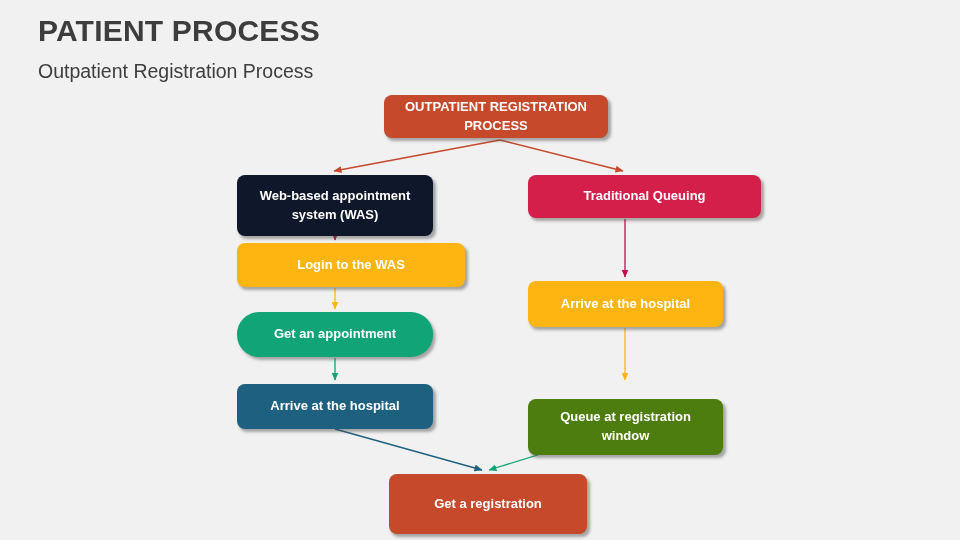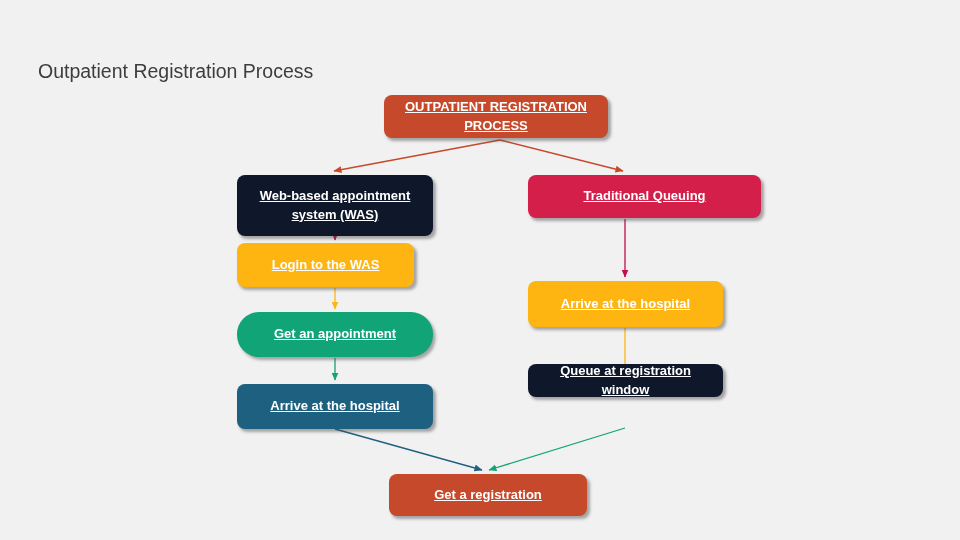--- a/index.html
+++ b/index.html
@@ -34,27 +34,27 @@
     display: flex; align-items: center; justify-content: center;
     text-align: center;
     color: #FFFFFF;
     font-size: 13px; font-weight: 700;
     line-height: 1.45;
     border-radius: 8px;
     box-shadow: 2.5px 3px 3px rgba(70,70,70,0.45);
     white-space: pre-line;
     padding: 0 8px;
     box-sizing: border-box;
-    text-decoration: underline;
   }
 </style>
 </head>
 <body>
 
 <div class="slide">
+  <h1 class="title">PATIENT PROCESS</h1>
   <h2 class="subtitle">Outpatient Registration Process</h2>
 
   <svg id="connector-layer" viewBox="0 0 960 540" xmlns="http://www.w3.org/2000/svg">
     <defs>
         <marker id="ah0" markerUnits="userSpaceOnUse" markerWidth="9" markerHeight="8" refX="7.5" refY="3.5" orient="auto">
           <path d="M0,0 L8,3.5 L0,7 Z" fill="#C5492A"></path>
         </marker>
         <marker id="ah1" markerUnits="userSpaceOnUse" markerWidth="9" markerHeight="8" refX="7.5" refY="3.5" orient="auto">
           <path d="M0,0 L8,3.5 L0,7 Z" fill="#C5492A"></path>
         </marker>
@@ -89,22 +89,22 @@
       <line x1="625" y1="328" x2="625" y2="380" stroke="#FEB511" stroke-width="1.3" marker-end="url(#ah6)"></line>
       <line x1="335" y1="429" x2="482" y2="470" stroke="#1E6080" stroke-width="1.3" marker-end="url(#ah7)"></line>
       <line x1="625" y1="428" x2="489" y2="470" stroke="#10A476" stroke-width="1.3" marker-end="url(#ah8)"></line>
     </svg>
 
   <div id="nodes">
       <div class="node" style="left: 384px; top: 95px; width: 224px; height: 43px; background: rgb(197, 73, 42);">OUTPATIENT REGISTRATION
 PROCESS</div>
       <div class="node" style="left: 237px; top: 175px; width: 196px; height: 61px; background: #0f172a;">Web-based appointment
 system (WAS)</div>
-      <div class="node" style="left: 237px; top: 243px; width: 177px; height: 44px; background: rgb(254, 181, 17);">Login to the WAS</div>
+      <div class="node" style="left: 237px; top: 243px; width: 228px; height: 44px; background: rgb(254, 181, 17);">Login to the WAS</div>
       <div class="node" style="left: 237px; top: 312px; width: 196px; height: 45px; background: rgb(16, 164, 118); border-radius: 22px;">Get an appointment</div>
       <div class="node" style="left: 237px; top: 384px; width: 196px; height: 45px; background: rgb(30, 96, 128);">Arrive at the hospital</div>
       <div class="node" style="left: 528px; top: 175px; width: 233px; height: 43px; background: rgb(211, 31, 74);">Traditional Queuing</div>
       <div class="node" style="left: 528px; top: 281px; width: 195px; height: 46px; background: rgb(254, 181, 17);">Arrive at the hospital</div>
-      <div class="node" style="left: 528px; top: 364px; width: 195px; height: 33px; background: #0f172a;">Queue at registration
+      <div class="node" style="left: 528px; top: 399px; width: 195px; height: 56px; background: #4d7c0f;">Queue at registration
 window</div>
-      <div class="node" style="left: 389px; top: 474px; width: 198px; height: 42px; background: rgb(197, 73, 42);">Get a registration</div>
+      <div class="node" style="left: 389px; top: 474px; width: 198px; height: 60px; background: rgb(197, 73, 42);">Get a registration</div>
     </div>
 </div>
 
 </body></html>

